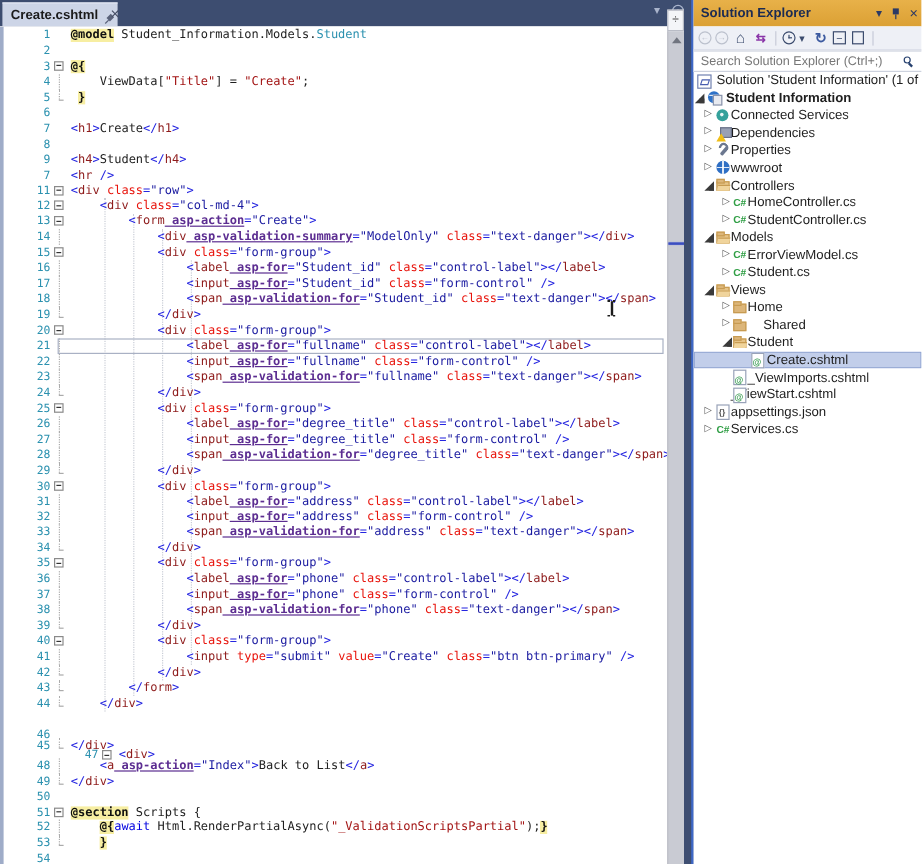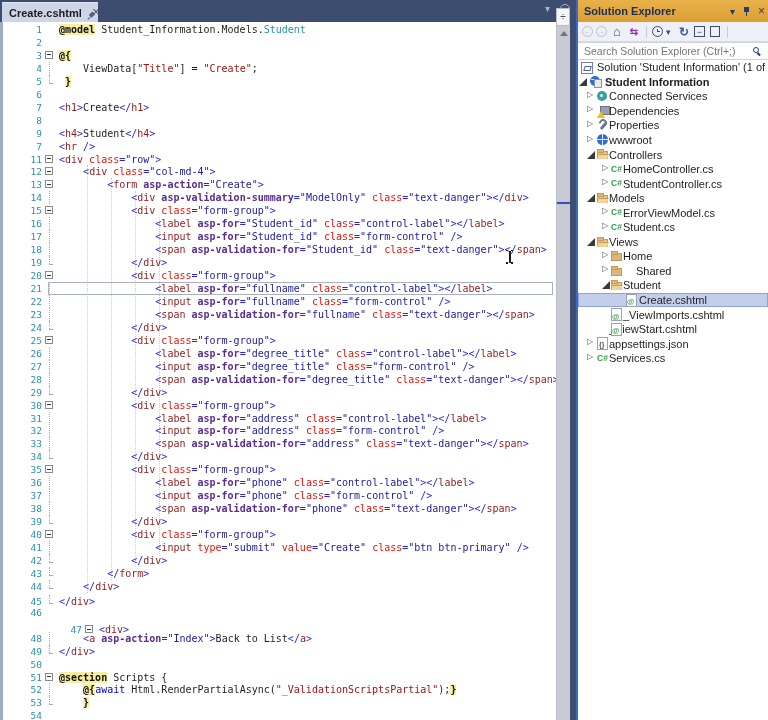--- a/index.html
+++ b/index.html
@@ -38,21 +38,21 @@
   .fm-end::after{content:"";position:absolute;left:7px;top:8px;width:4px;height:1px;background:#ABABAB;}
   .ct{flex:none;}
   
   .pl{color:#1E1E1E;}
   .r{background:#F7EEA2;color:#111;font-weight:bold;}
   .st{color:#A31515;}
   .ty{color:#2B91AF;}
   .tg{color:#8E1B1B;}
   .dl{color:#2525E0;}
   .at{color:#E8140C;}
-  .th{color:#5C2D91;font-weight:bold;}
+  .th{color:#5C2D91;font-weight:bold;text-decoration:underline;}
   .kw{color:#0000E0;}
   .vl{color:#1A1AA0;}
   .guide{position:absolute;border-left:1px dotted #C9CDD6;width:0;}
   .curline{position:absolute;left:48px;width:505px;height:13px;border:1px solid #A9B1C4;box-sizing:border-box;}
   
   .ibeam{position:absolute;width:9px;height:16px;}
   .ibeam::before{content:"";position:absolute;left:4px;top:2px;width:1.5px;height:12px;background:#1c1c1c;}
   .ibeam::after{content:"";position:absolute;left:1px;top:1px;width:7px;height:14px;
     background:linear-gradient(#1c1c1c 0 1.5px,transparent 1.5px calc(100% - 1.5px),#1c1c1c calc(100% - 1.5px));
     -webkit-mask:linear-gradient(90deg,#000 2px,transparent 2px calc(100% - 2px),#000 calc(100% - 2px));
@@ -230,21 +230,21 @@
       <div class="cl" style="top: 441.3px;"><span class="ln">35</span><span class="fm fm-box"></span><span class="ct"><span class="pl">            </span><span class="dl">&lt;</span><span class="tg">div</span><span class="at"> class</span><span class="dl">=</span><span class="vl">"form-group"</span><span class="dl">&gt;</span></span></div>
       <div class="cl" style="top: 454.25px;"><span class="ln">36</span><span class="fm fm-line"></span><span class="ct"><span class="pl">                </span><span class="dl">&lt;</span><span class="tg">label</span><span class="th"> asp-for</span><span class="dl">=</span><span class="vl">"phone"</span><span class="at"> class</span><span class="dl">=</span><span class="vl">"control-label"</span><span class="dl">&gt;&lt;/</span><span class="tg">label</span><span class="dl">&gt;</span></span></div>
       <div class="cl" style="top: 467.2px;"><span class="ln">37</span><span class="fm fm-line"></span><span class="ct"><span class="pl">                </span><span class="dl">&lt;</span><span class="tg">input</span><span class="th"> asp-for</span><span class="dl">=</span><span class="vl">"phone"</span><span class="at"> class</span><span class="dl">=</span><span class="vl">"form-control"</span><span class="pl"> </span><span class="dl">/&gt;</span></span></div>
       <div class="cl" style="top: 480.15px;"><span class="ln">38</span><span class="fm fm-line"></span><span class="ct"><span class="pl">                </span><span class="dl">&lt;</span><span class="tg">span</span><span class="th"> asp-validation-for</span><span class="dl">=</span><span class="vl">"phone"</span><span class="at"> class</span><span class="dl">=</span><span class="vl">"text-danger"</span><span class="dl">&gt;&lt;/</span><span class="tg">span</span><span class="dl">&gt;</span></span></div>
       <div class="cl" style="top: 493.1px;"><span class="ln">39</span><span class="fm fm-end"></span><span class="ct"><span class="pl">            </span><span class="dl">&lt;/</span><span class="tg">div</span><span class="dl">&gt;</span></span></div>
       <div class="cl" style="top: 506.05px;"><span class="ln">40</span><span class="fm fm-box"></span><span class="ct"><span class="pl">            </span><span class="dl">&lt;</span><span class="tg">div</span><span class="at"> class</span><span class="dl">=</span><span class="vl">"form-group"</span><span class="dl">&gt;</span></span></div>
       <div class="cl" style="top: 519px;"><span class="ln">41</span><span class="fm fm-line"></span><span class="ct"><span class="pl">                </span><span class="dl">&lt;</span><span class="tg">input</span><span class="at"> type</span><span class="dl">=</span><span class="vl">"submit"</span><span class="at"> value</span><span class="dl">=</span><span class="vl">"Create"</span><span class="at"> class</span><span class="dl">=</span><span class="vl">"btn btn-primary"</span><span class="pl"> </span><span class="dl">/&gt;</span></span></div>
       <div class="cl" style="top: 531.95px;"><span class="ln">42</span><span class="fm fm-end"></span><span class="ct"><span class="pl">            </span><span class="dl">&lt;/</span><span class="tg">div</span><span class="dl">&gt;</span></span></div>
       <div class="cl" style="top: 544.9px;"><span class="ln">43</span><span class="fm fm-end"></span><span class="ct"><span class="pl">        </span><span class="dl">&lt;/</span><span class="tg">form</span><span class="dl">&gt;</span></span></div>
       <div class="cl" style="top: 557.85px;"><span class="ln">44</span><span class="fm fm-end"></span><span class="ct"><span class="pl">    </span><span class="dl">&lt;/</span><span class="tg">div</span><span class="dl">&gt;</span></span></div>
-      <div class="cl" style="top: 573px;"><span class="ln">45</span><span class="fm fm-end"></span><span class="ct"><span class="dl">&lt;/</span><span class="tg">div</span><span class="dl">&gt;</span></span></div>
+      <div class="cl" style="top: 593px;"><span class="ln">45</span><span class="fm fm-end"></span><span class="ct"><span class="dl">&lt;/</span><span class="tg">div</span><span class="dl">&gt;</span></span></div>
       <div class="cl" style="top: 583.75px;"><span class="ln">46</span><span class="fm"></span><span class="ct"></span></div>
       <div class="cl" style="top: 601px; margin-left: 40px;"><span class="ln">47</span><span class="fm fm-box"></span><span class="ct"><span class="dl">&lt;</span><span class="tg">div</span><span class="dl">&gt;</span></span></div>
       <div class="cl" style="top: 609.65px;"><span class="ln">48</span><span class="fm fm-line"></span><span class="ct"><span class="pl">    </span><span class="dl">&lt;</span><span class="tg">a</span><span class="th"> asp-action</span><span class="dl">=</span><span class="vl">"Index"</span><span class="dl">&gt;</span><span class="pl">Back to List</span><span class="dl">&lt;/</span><span class="tg">a</span><span class="dl">&gt;</span></span></div>
       <div class="cl" style="top: 622.6px;"><span class="ln">49</span><span class="fm fm-end"></span><span class="ct"><span class="dl">&lt;/</span><span class="tg">div</span><span class="dl">&gt;</span></span></div>
       <div class="cl" style="top: 635.55px;"><span class="ln">50</span><span class="fm"></span><span class="ct"></span></div>
       <div class="cl" style="top: 648.5px;"><span class="ln">51</span><span class="fm fm-box"></span><span class="ct"><span class="r">@section</span><span class="pl"> Scripts {</span></span></div>
       <div class="cl" style="top: 661.45px;"><span class="ln">52</span><span class="fm fm-line"></span><span class="ct"><span class="pl">    </span><span class="r">@{</span><span class="kw">await</span><span class="pl"> Html.RenderPartialAsync(</span><span class="st">"_ValidationScriptsPartial"</span><span class="pl">);</span><span class="r">}</span></span></div>
       <div class="cl" style="top: 674.4px;"><span class="ln">53</span><span class="fm fm-end"></span><span class="ct"><span class="pl">    </span><span class="r">}</span></span></div>
       <div class="cl" style="top: 687.35px;"><span class="ln">54</span><span class="fm"></span><span class="ct"></span></div>
     </div>

